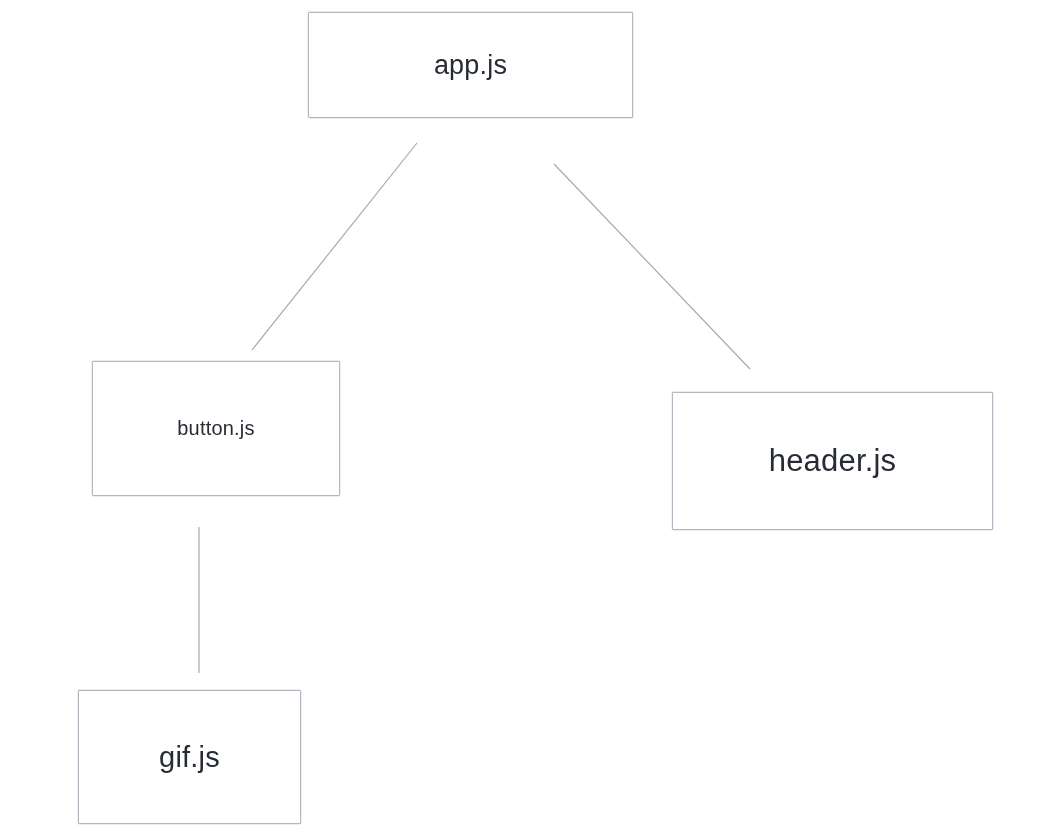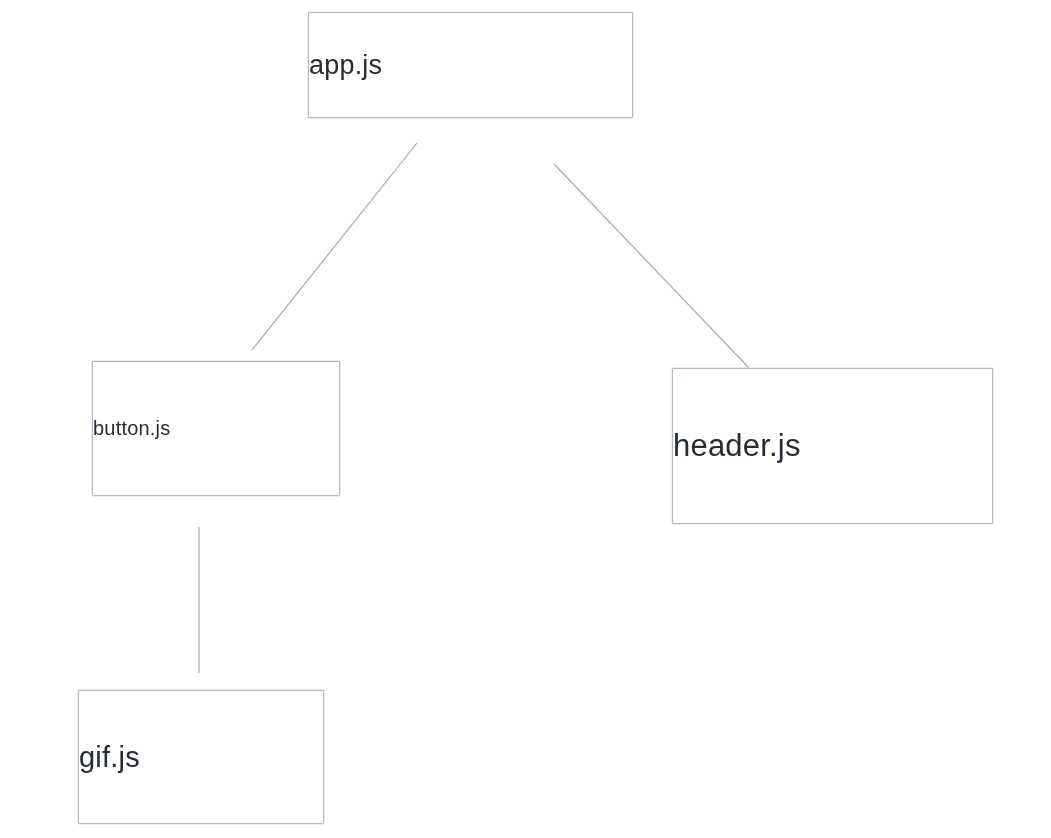--- a/index.html
+++ b/index.html
@@ -24,20 +24,21 @@
     pointer-events: none;
   }
   .node {
     position: absolute;
     box-sizing: border-box;
     background: #ffffff;
     border: 1px solid #b3b7bf;
     border-radius: 1px;
     display: flex;
     align-items: center;
+    justify-content: center;
     color: #262b34;
     box-shadow: 0 0 0 0.4px #d6d9de;
   }
   .node .label {
     white-space: nowrap;
     letter-spacing: 0.2px;
   }
 </style>
 </head>
 <body>
@@ -51,21 +52,21 @@
     </svg>
 
   <div class="node" style="left: 308px; top: 12px; width: 325px; height: 106px; font-size: 27px; border-color: rgb(179, 183, 191); color: rgb(38, 43, 52);">
     <span class="label">app.js</span>
   </div>
 
   <div class="node" style="left: 92px; top: 361px; width: 248px; height: 135px; font-size: 20px; border-color: rgb(179, 183, 191); color: rgb(38, 43, 52);">
     <span class="label">button.js</span>
   </div>
 
-  <div class="node" style="left: 672px; top: 368px; width: 321px; height: 156px; font-size: 31px; border-color: rgb(179, 183, 191); color: rgb(38, 43, 52);">
+  <div class="node" style="left: 672px; top: 392px; width: 321px; height: 138px; font-size: 31px; border-color: rgb(179, 183, 191); color: rgb(38, 43, 52);">
     <span class="label">header.js</span>
   </div>
 
-  <div class="node" style="left: 78px; top: 690px; width: 246px; height: 134px; font-size: 29px; border-color: rgb(179, 183, 191); color: rgb(38, 43, 52);">
+  <div class="node" style="left: 78px; top: 690px; width: 223px; height: 134px; font-size: 29px; border-color: rgb(179, 183, 191); color: rgb(38, 43, 52);">
     <span class="label">gif.js</span>
   </div>
 
 </div>
 
 </body></html>

